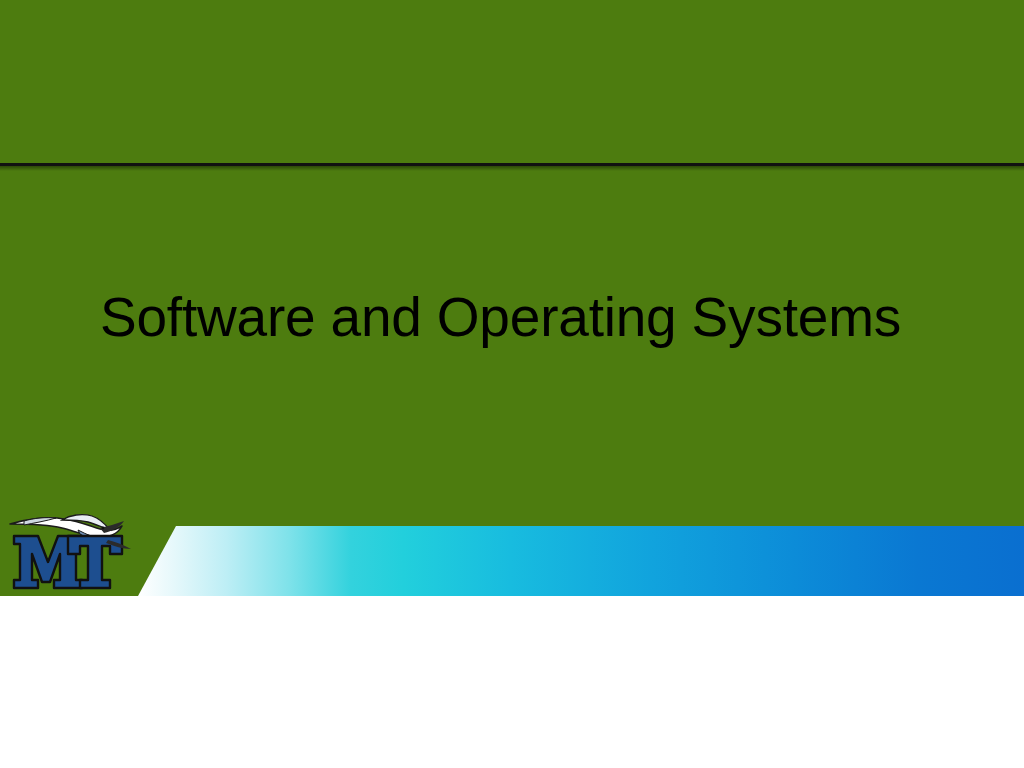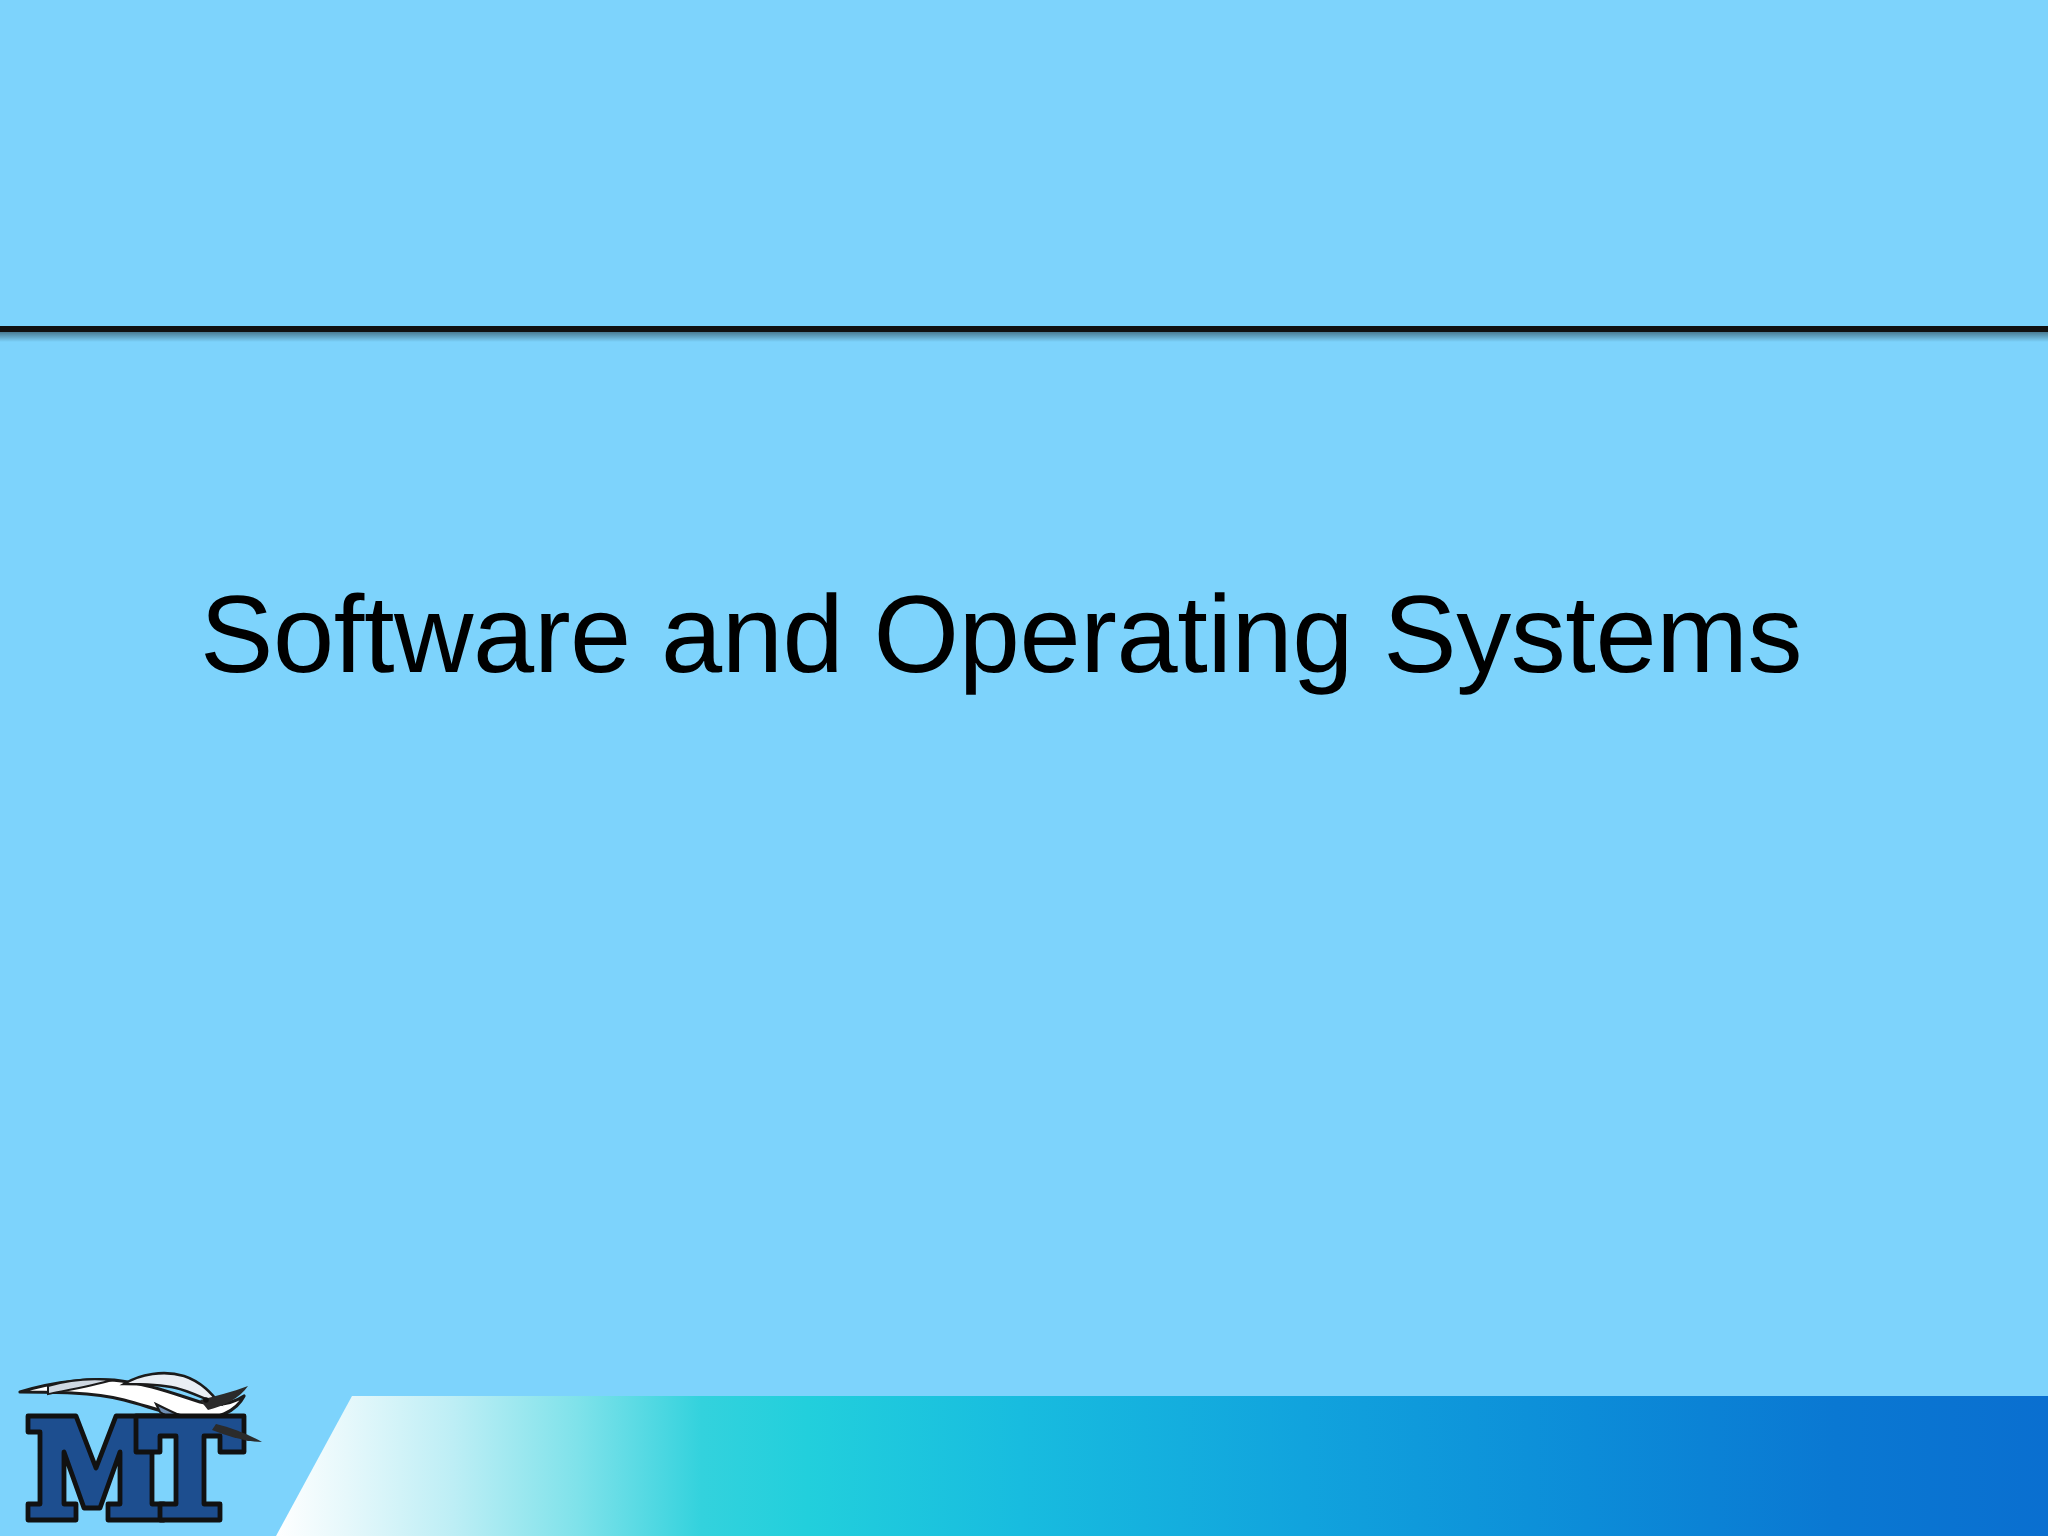--- a/index.html
+++ b/index.html
@@ -7,22 +7,22 @@
     margin: 0;
     padding: 0;
     background: #ffffff;
   }
   body {
     font-family: "Liberation Sans", sans-serif;
   }
   .slide {
     position: relative;
     width: 1024px;
-    height: 768px;
-    background: #7dd3fc;
+    height: 596px;
+    background: #4d7c0f;
     overflow: hidden;
   }
 
   
   .divider-wrap {
     position: absolute;
     left: 0;
     top: 163px;
     width: 1024px;
     height: 10px;

